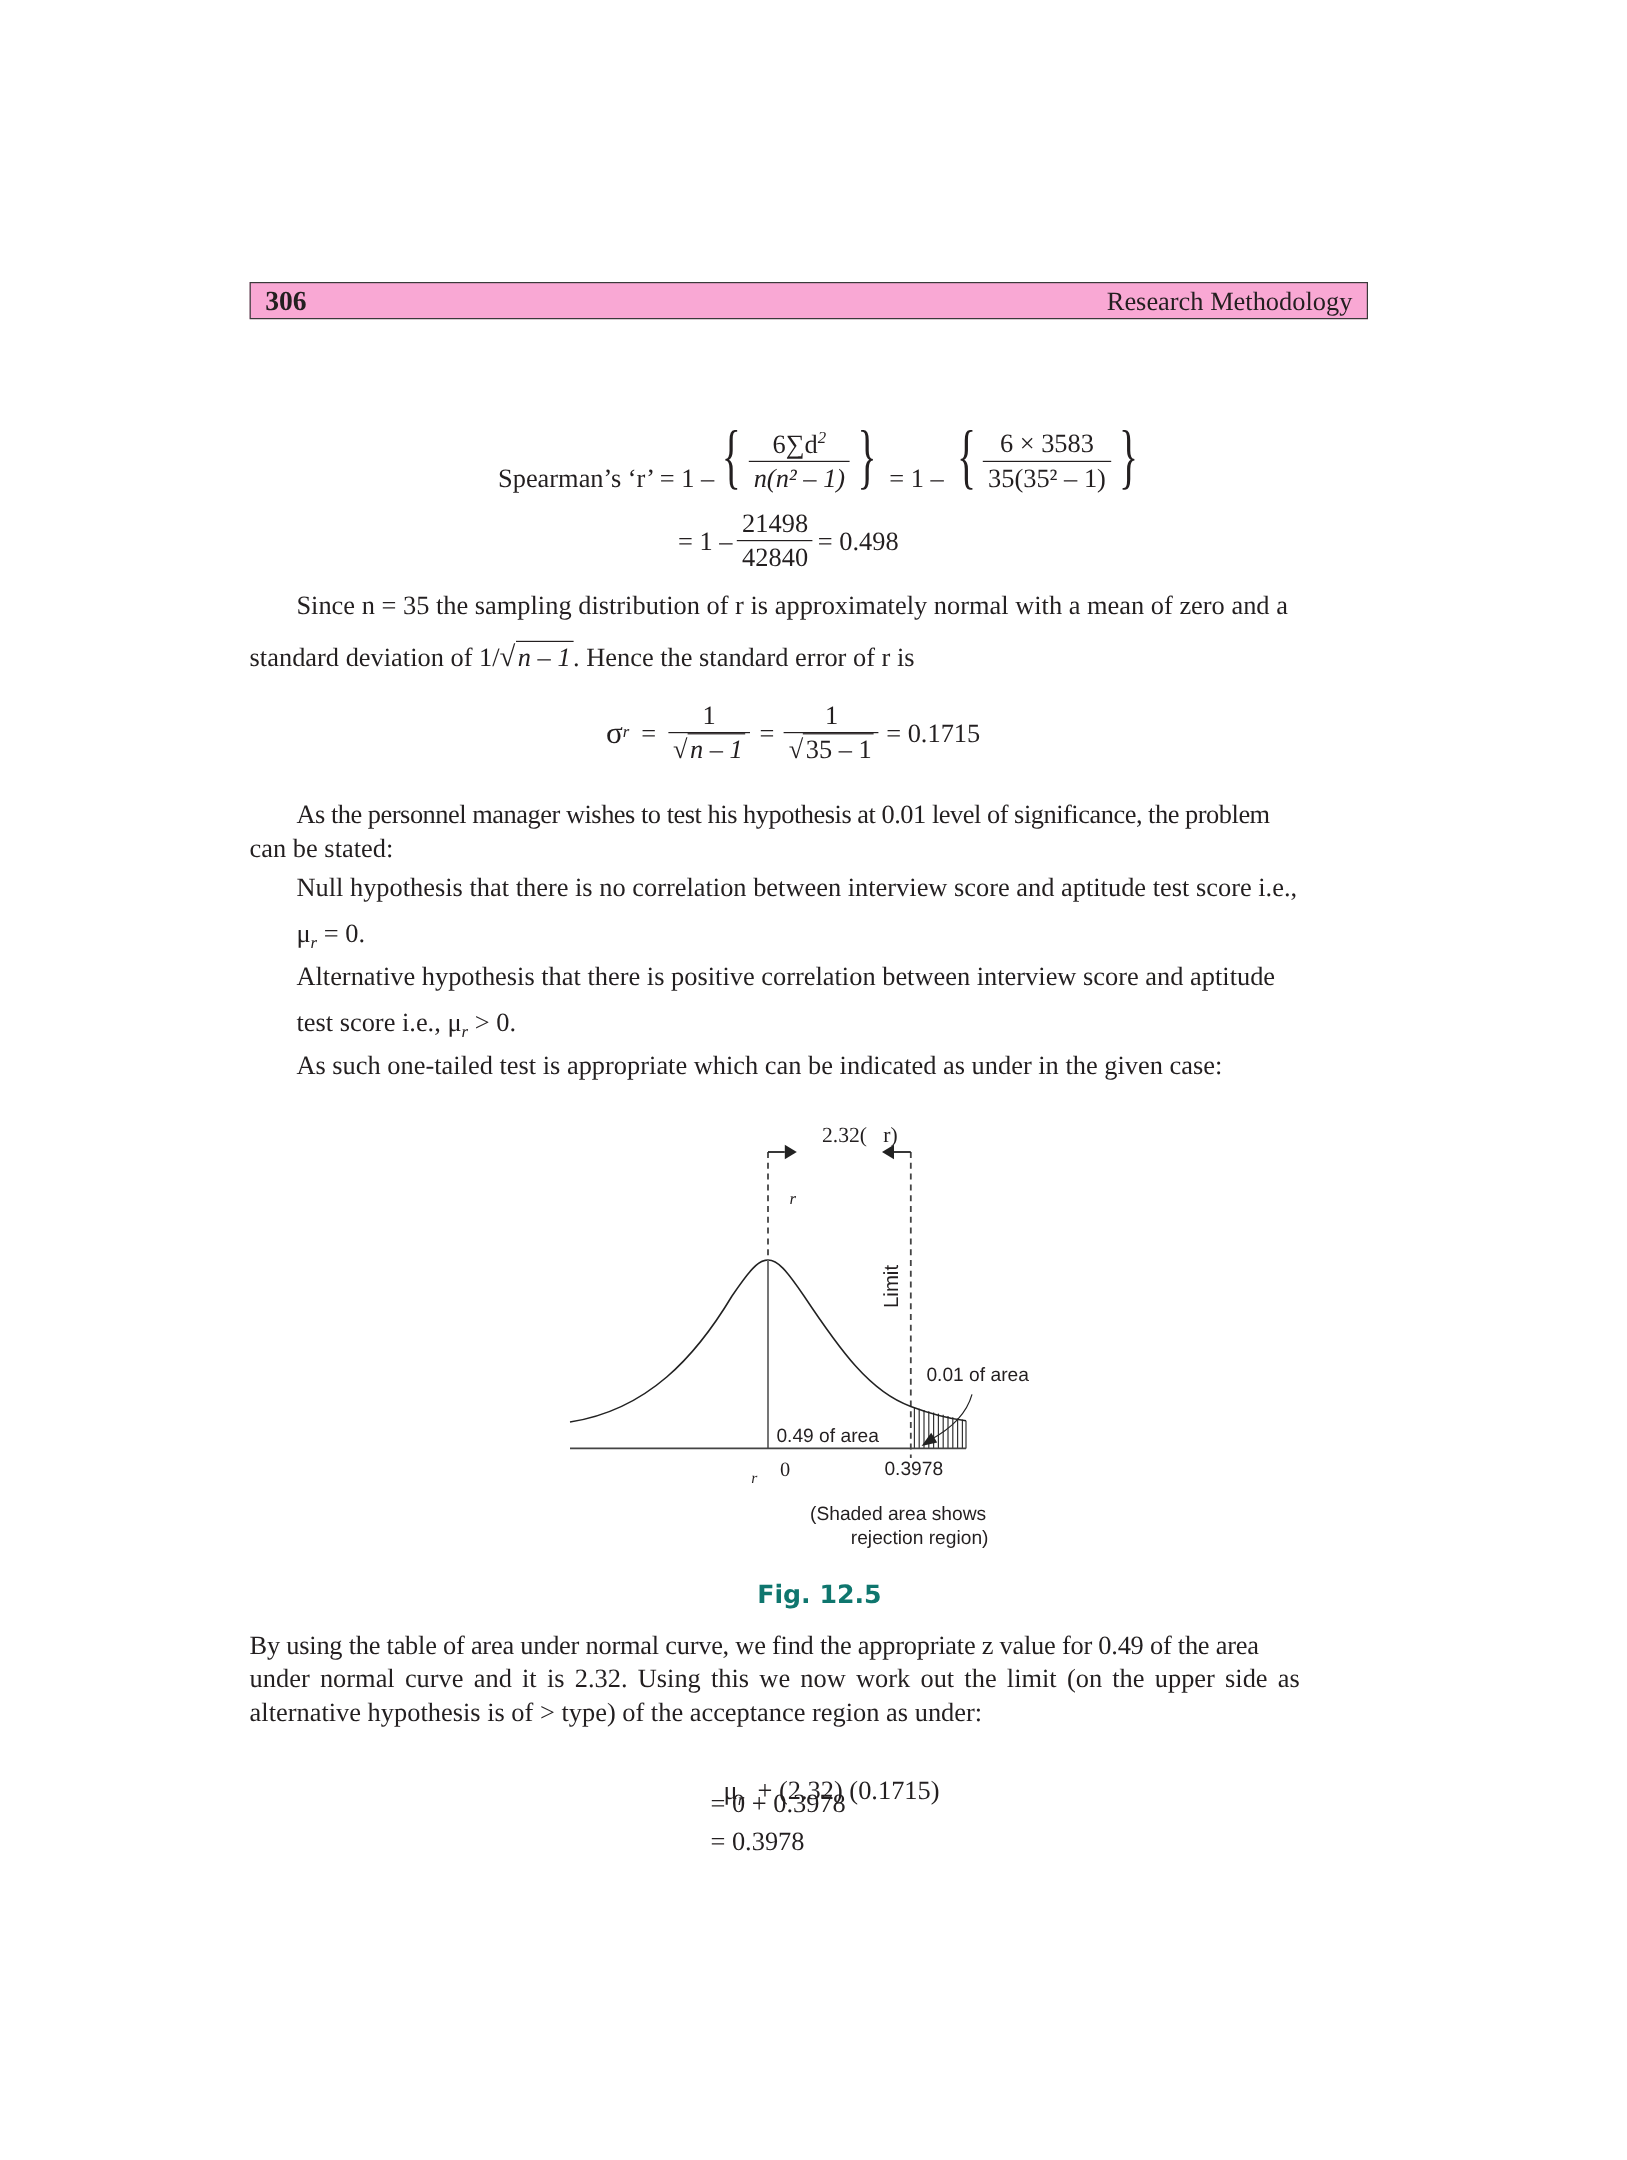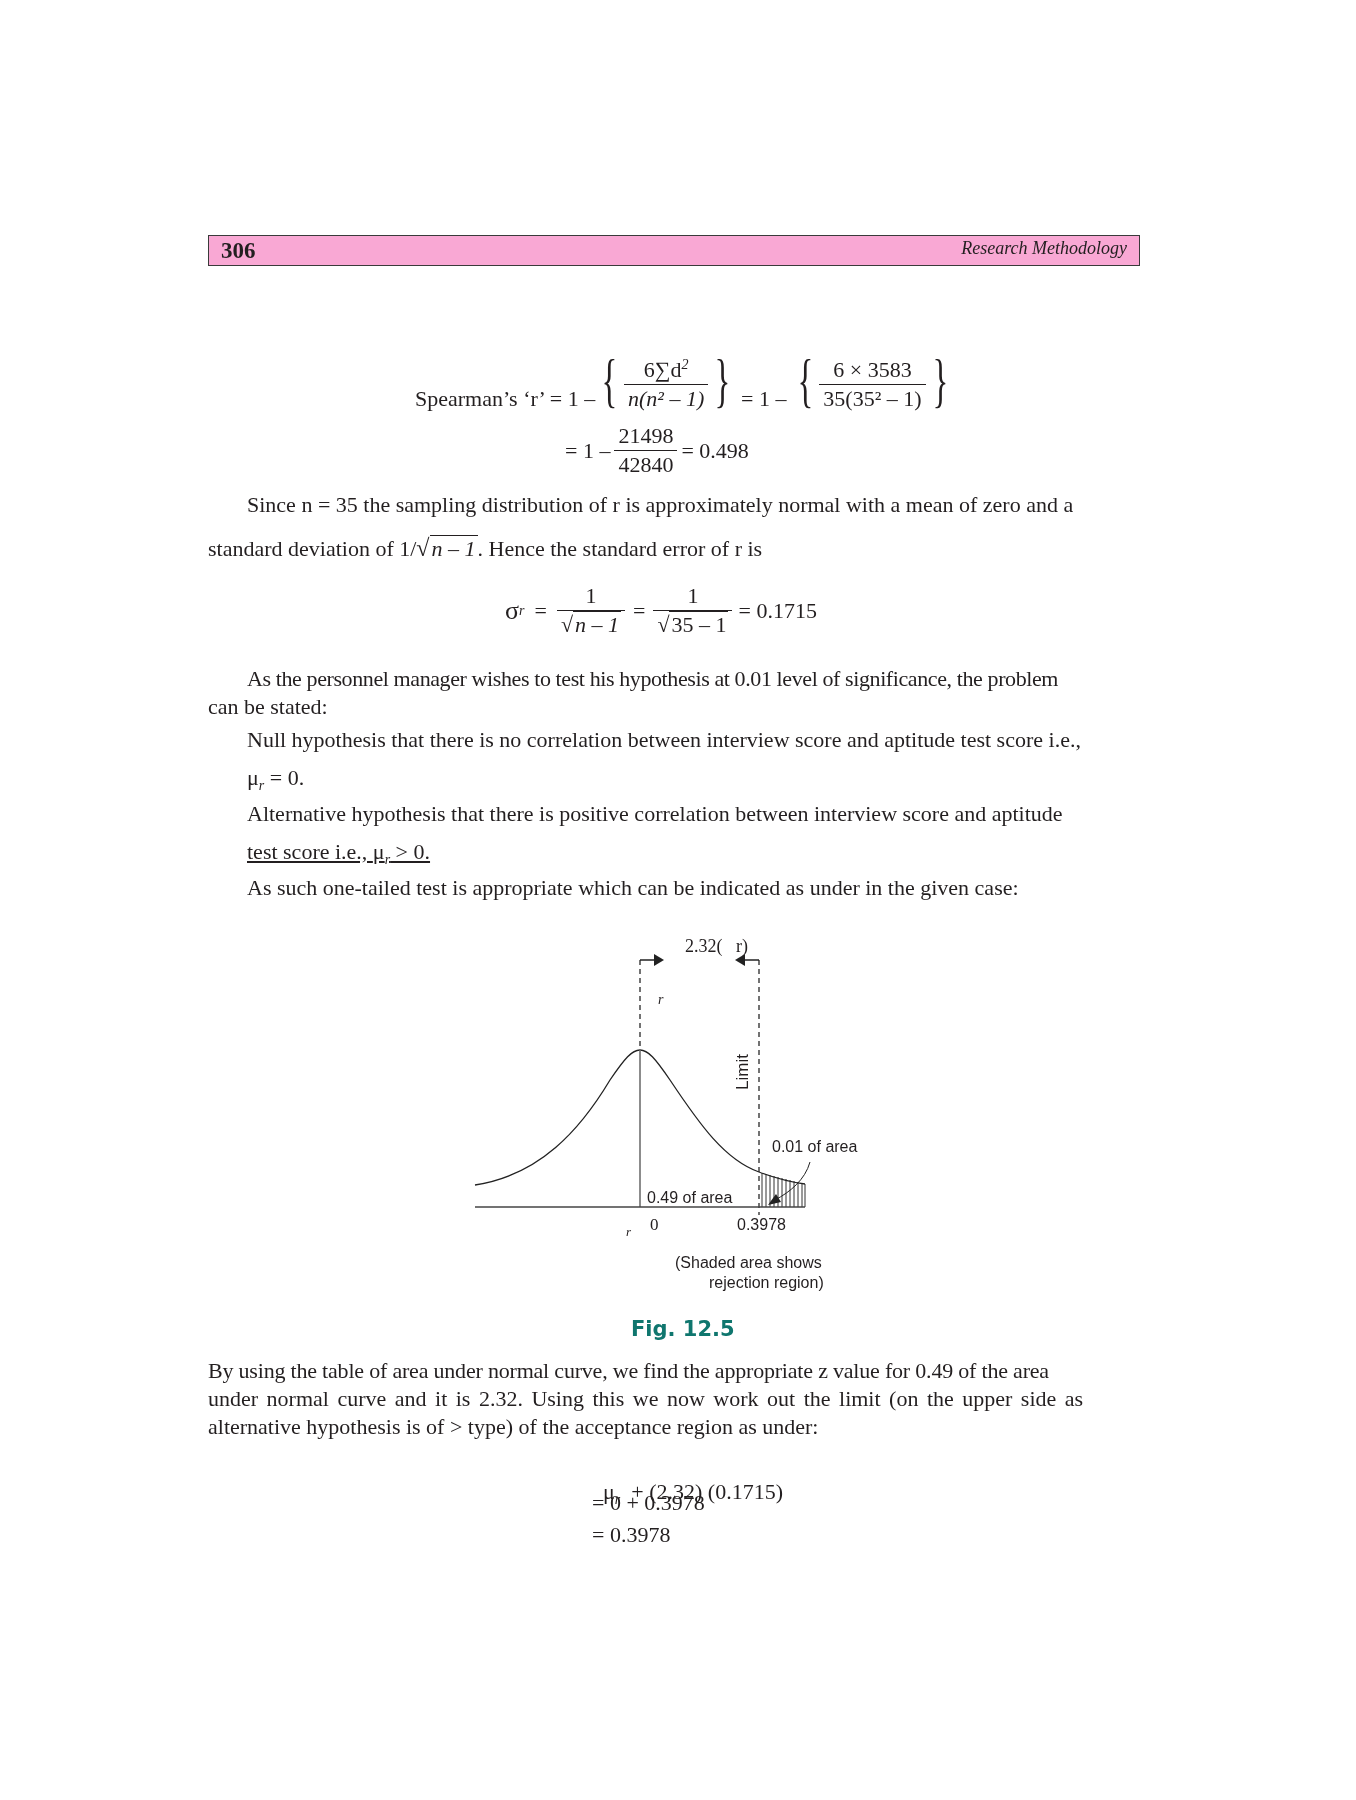--- a/index.html
+++ b/index.html
@@ -2,21 +2,21 @@
 <html><head>
 <meta charset="utf-8">
 <style>
   html, body { margin:0; padding:0; background:#ffffff; }
   body { width:1356px; height:1800px; position:relative; overflow:hidden;
          font-family:"Liberation Serif", "DejaVu Serif", serif; color:#231f20; }
   .abs { position:absolute; }
   .header { left:208px; top:235px; width:932px; height:31px; background:#f9a8d4;
             border:1px solid #3a3a3a; box-sizing:border-box; }
   .pnum { position:absolute; left:12px; top:2px; font-weight:bold; font-size:23px; }
-  .htitle { position:absolute; right:12px; top:2px; font-style:italic; font-size:18px; }
+  .htitle { position:absolute; right:12px; top:2px; font-size:22px; }
   .txt { font-size:22px; line-height:1; white-space:nowrap; }
   .it { font-style:italic; }
   .frac { display:inline-block; vertical-align:middle; text-align:center; }
   .frac .num { display:block; padding:0 4px 3px; border-bottom:1.5px solid #231f20; }
   .frac .den { display:block; padding:3px 4px 0; }
   .brace { display:inline-block; font-size:60px; vertical-align:middle; transform:scaleX(0.55); font-weight:100; line-height:1; }
   .sup { font-size:14px; vertical-align:super; }
   .sub { font-size:14px; vertical-align:sub; font-style:italic; }
   .sqrt { border-top:1.5px solid #231f20; padding:0 2px; }
   .fig-label { font-family:"Liberation Sans", "DejaVu Sans", sans-serif; font-size:16px; color:#231f20; white-space:nowrap; }
@@ -80,21 +80,21 @@
 
 <div class="abs txt" style="left:247px; top:668px; letter-spacing:-0.4px;">As the personnel manager wishes to test his hypothesis at 0.01 level of significance, the problem</div>
 <div class="abs txt" style="left:208px; top:696px;">can be stated:</div>
 
 <div class="abs txt" style="left:247px; top:729px;">Null hypothesis that there is no correlation between interview score and aptitude test score i.e.,</div>
 <div class="abs txt" style="left:247px; top:767px;">
   <span>μ</span><span class="sub">r</span><span> = 0.</span>
 </div>
 
 <div class="abs txt" style="left:247px; top:803px;">Alternative hypothesis that there is positive correlation between interview score and aptitude</div>
-<div class="abs txt" style="left:247px; top:841px;text-decoration:underline;">
+<div class="abs txt" style="left:247px; top:841px;">
   <span>test score i.e., </span><span>μ</span><span class="sub">r</span><span> &gt; 0.</span>
 </div>
 
 <div class="abs txt" style="left:247px; top:877px;">As such one-tailed test is appropriate which can be indicated as under in the given case:</div>
 
 <svg width="1356" height="1800">
 
   <line x1="640" y1="960" x2="640" y2="1050" stroke="#444" stroke-width="1.5" stroke-dasharray="5,4"></line>
   <line x1="759" y1="960" x2="759" y2="1215" stroke="#444" stroke-width="1.5" stroke-dasharray="5,4"></line>
 

